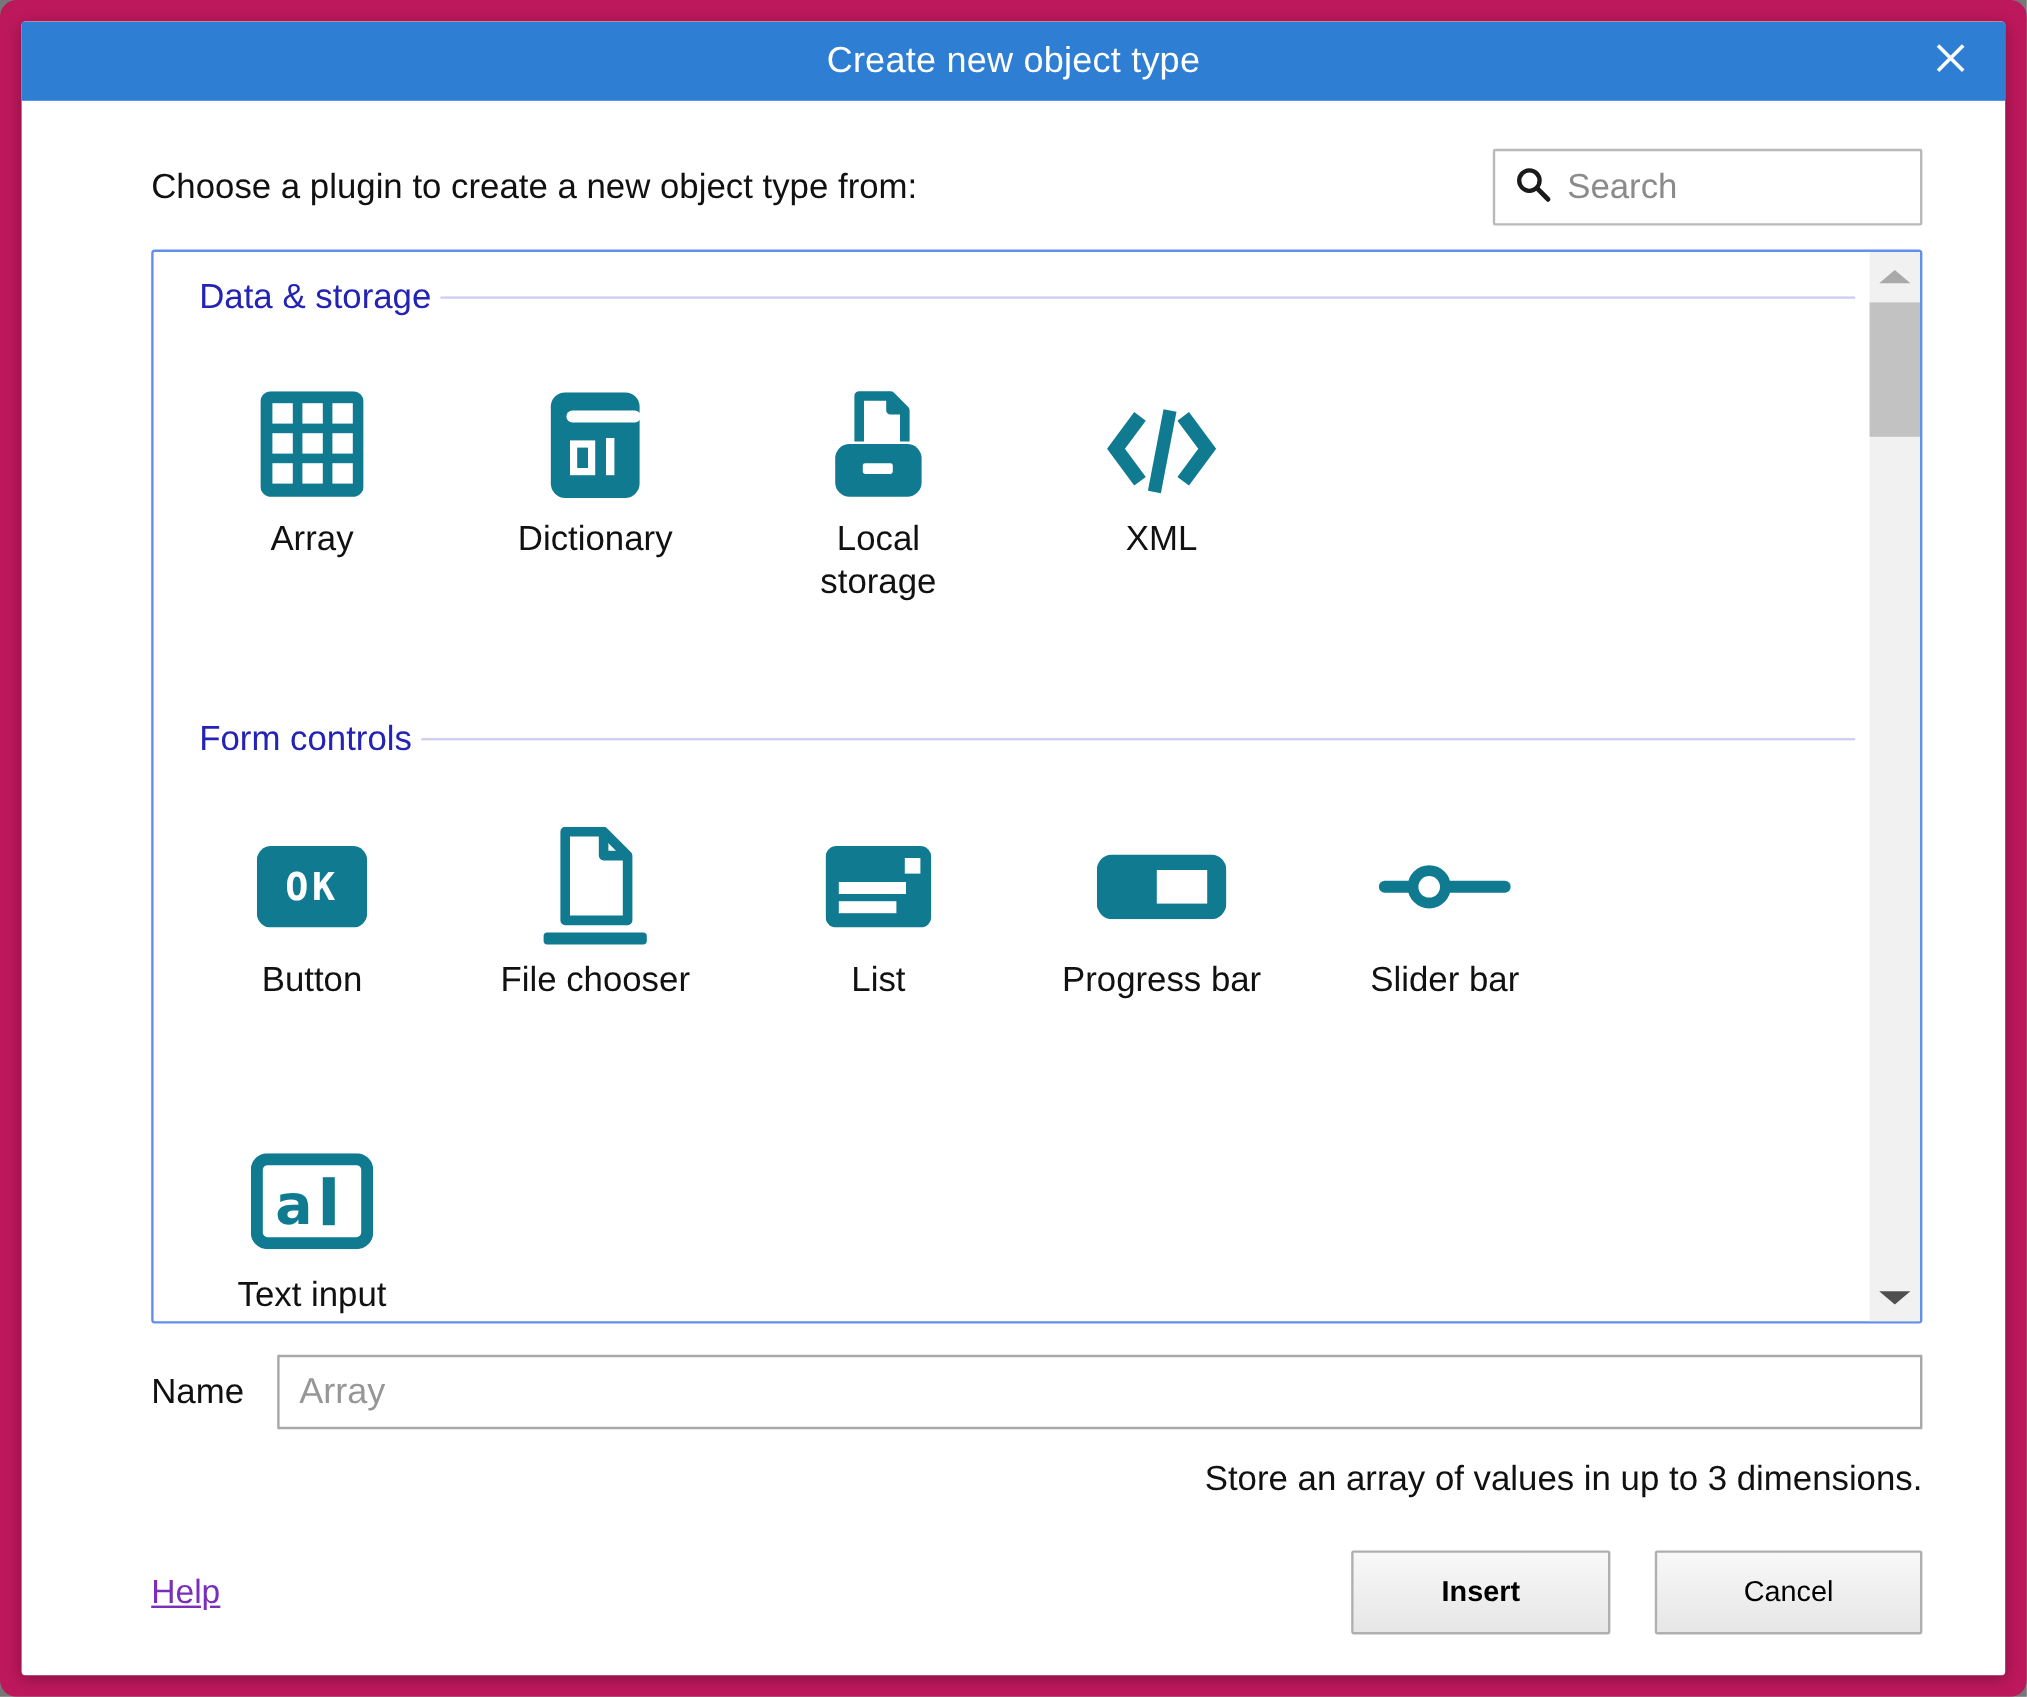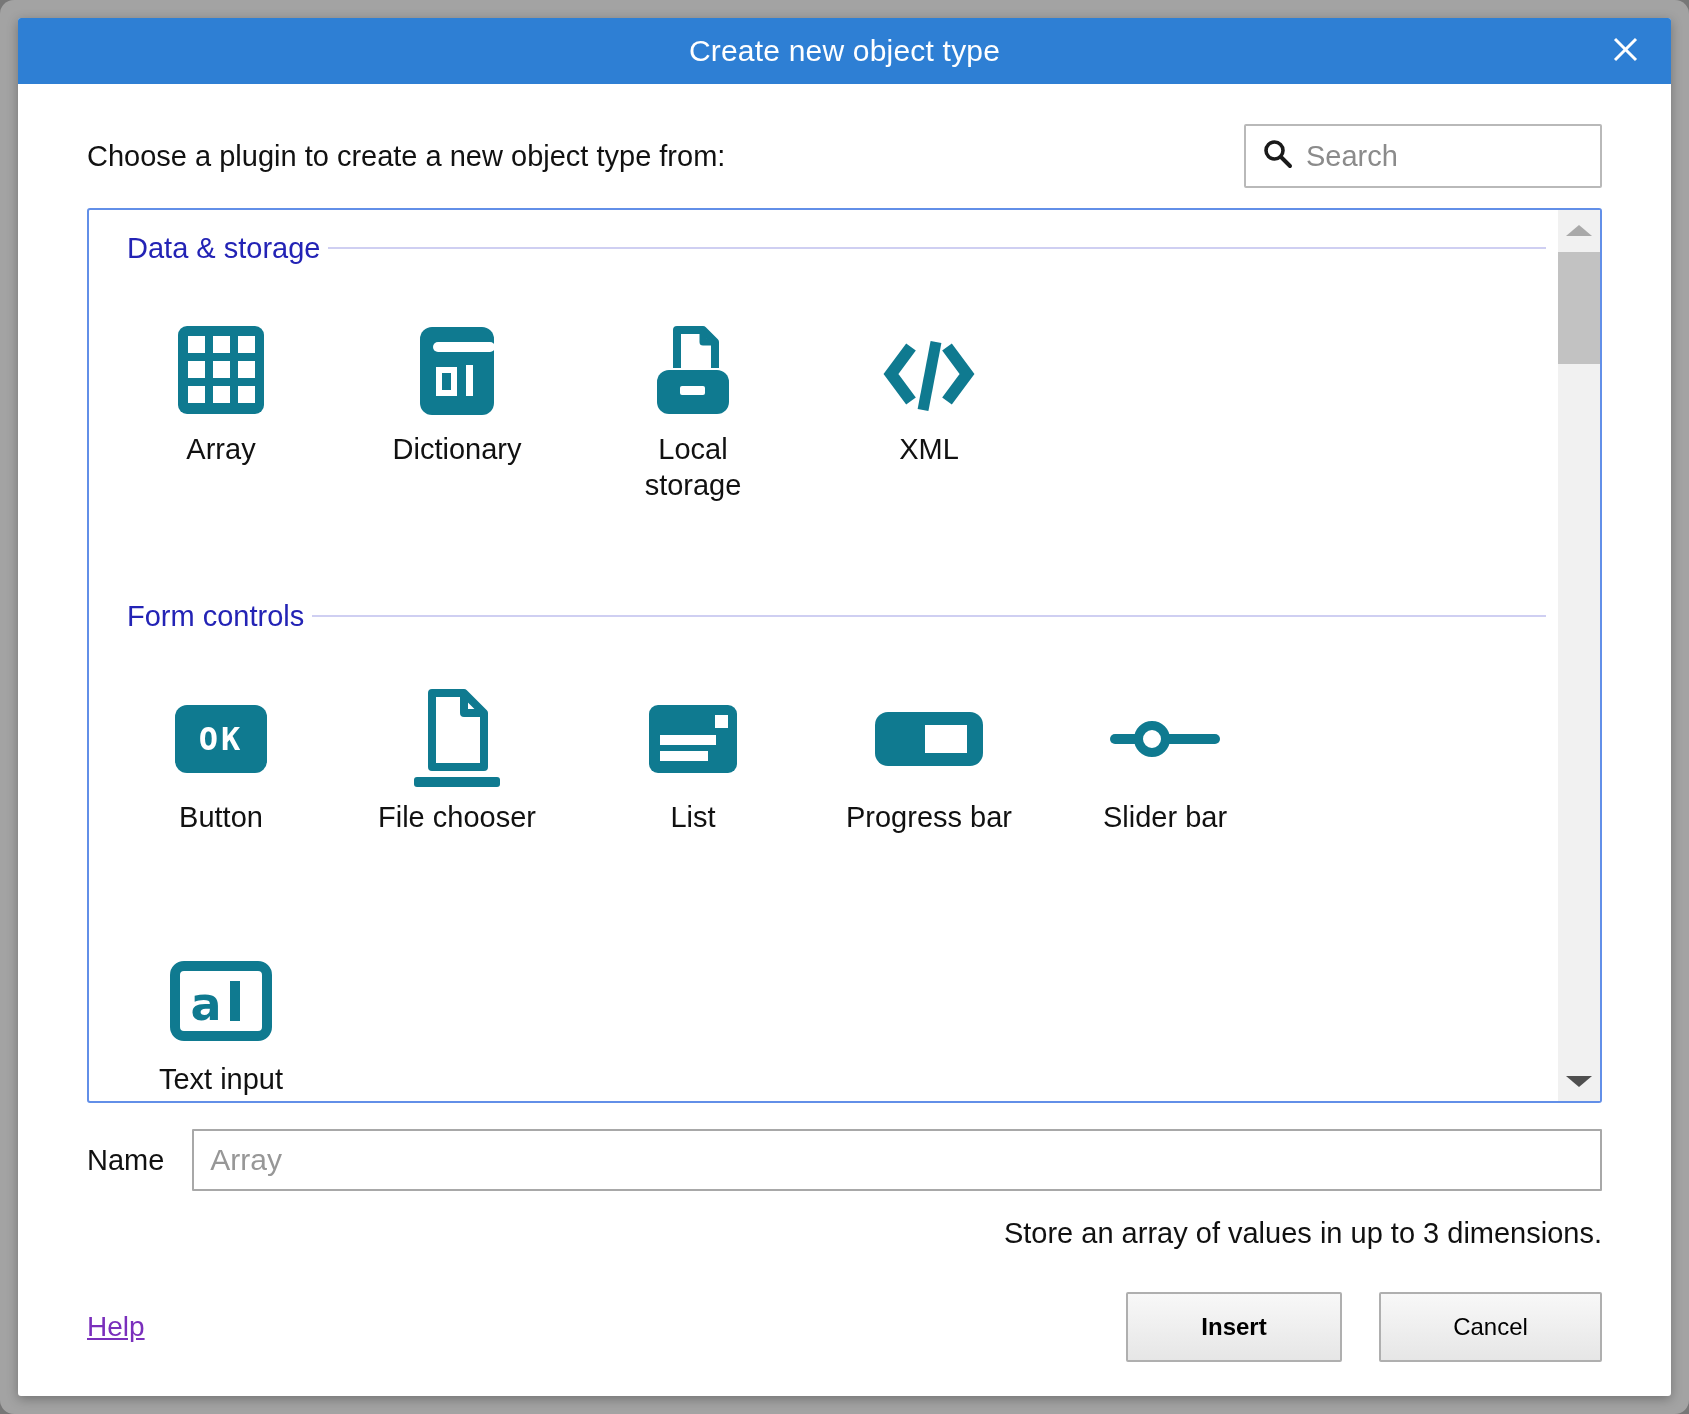--- a/index.html
+++ b/index.html
@@ -5,21 +5,21 @@
   html, body { margin:0; padding:0; }
   html { background:#777; }
   body {
     width:1689px; height:1414px;
     font-family:"Liberation Sans", sans-serif;
     color:#111;
     position:relative;
   }
   .screen {
     position:absolute; inset:0;
-    background:#a3a3a3;
+    background:#be185d;
     border-radius:14px;
     overflow:hidden;
     text-decoration:underline;
   }
   .dialog {
     position:absolute; left:18px; top:18px;
     width:1653px; height:1378px;
     background:#ffffff;
     border-radius:3px;
     box-shadow:0 3px 12px rgba(0,0,0,0.30);
@@ -32,21 +32,21 @@
     display:flex; align-items:center; justify-content:center;
   }
   .titlebar .title {
     color:#fff; font-size:30px; letter-spacing:0.2px;
   }
   .close-btn {
     position:absolute; right:22px; top:0; bottom:0;
     width:48px; display:flex; align-items:center; justify-content:center;
     cursor:pointer;
   }
-  .dlg-body { padding:0 69px; }
+  .dlg-body { padding:0 69px;margin-left:39px; }
 
   
   .prompt-row {
     margin-top:40px; height:64px;
     display:flex; align-items:center; justify-content:space-between;
   }
   .prompt { font-size:29px; }
   .search-box {
     width:322px; height:60px;
     border:2px solid #b9b9b9; border-radius:2px;

